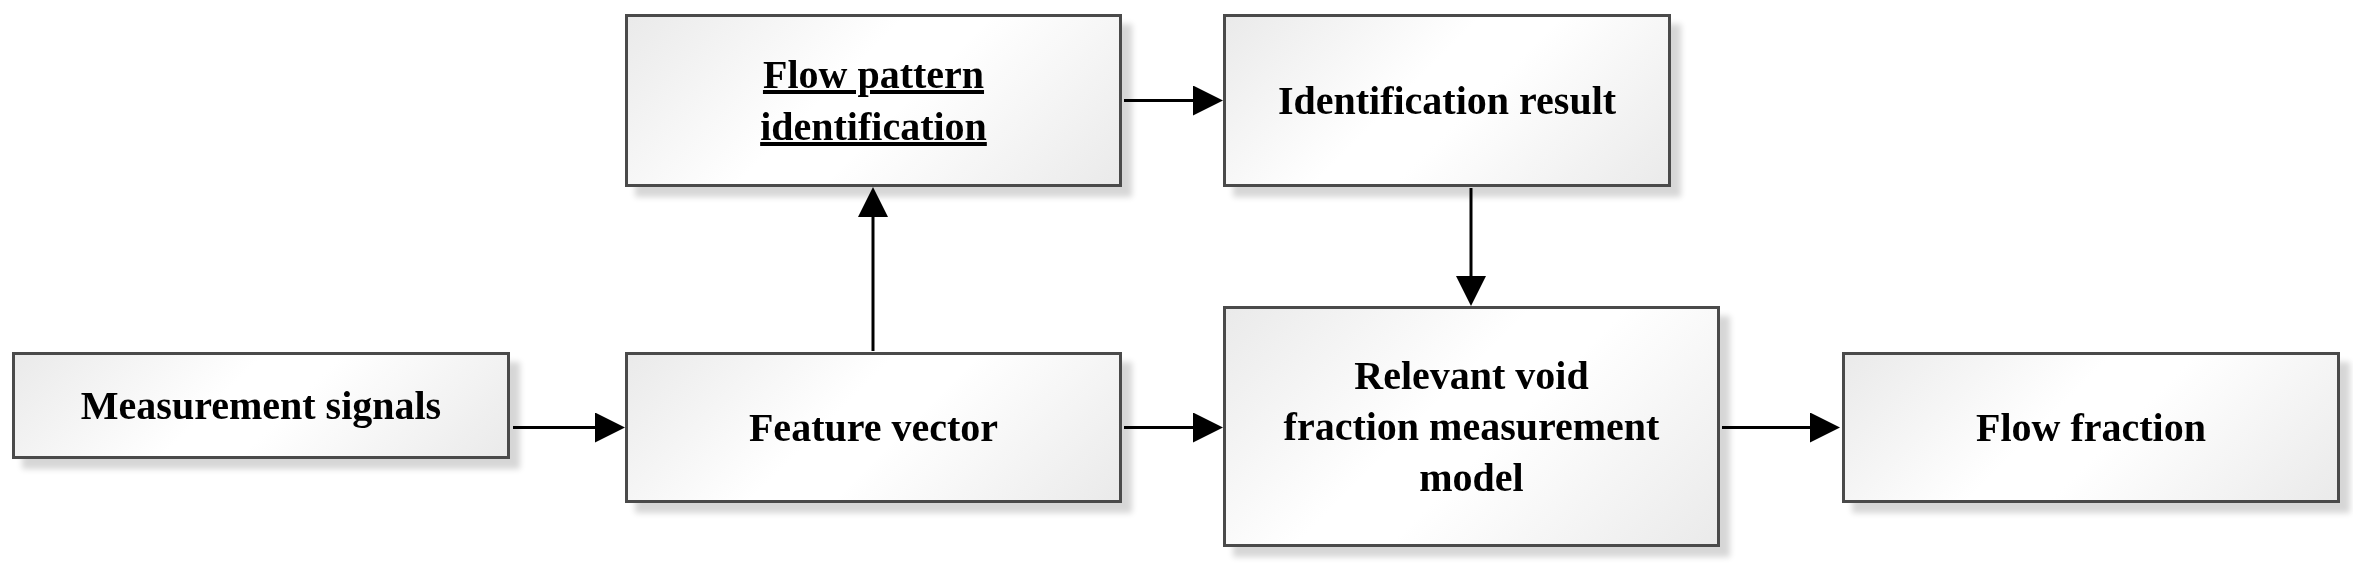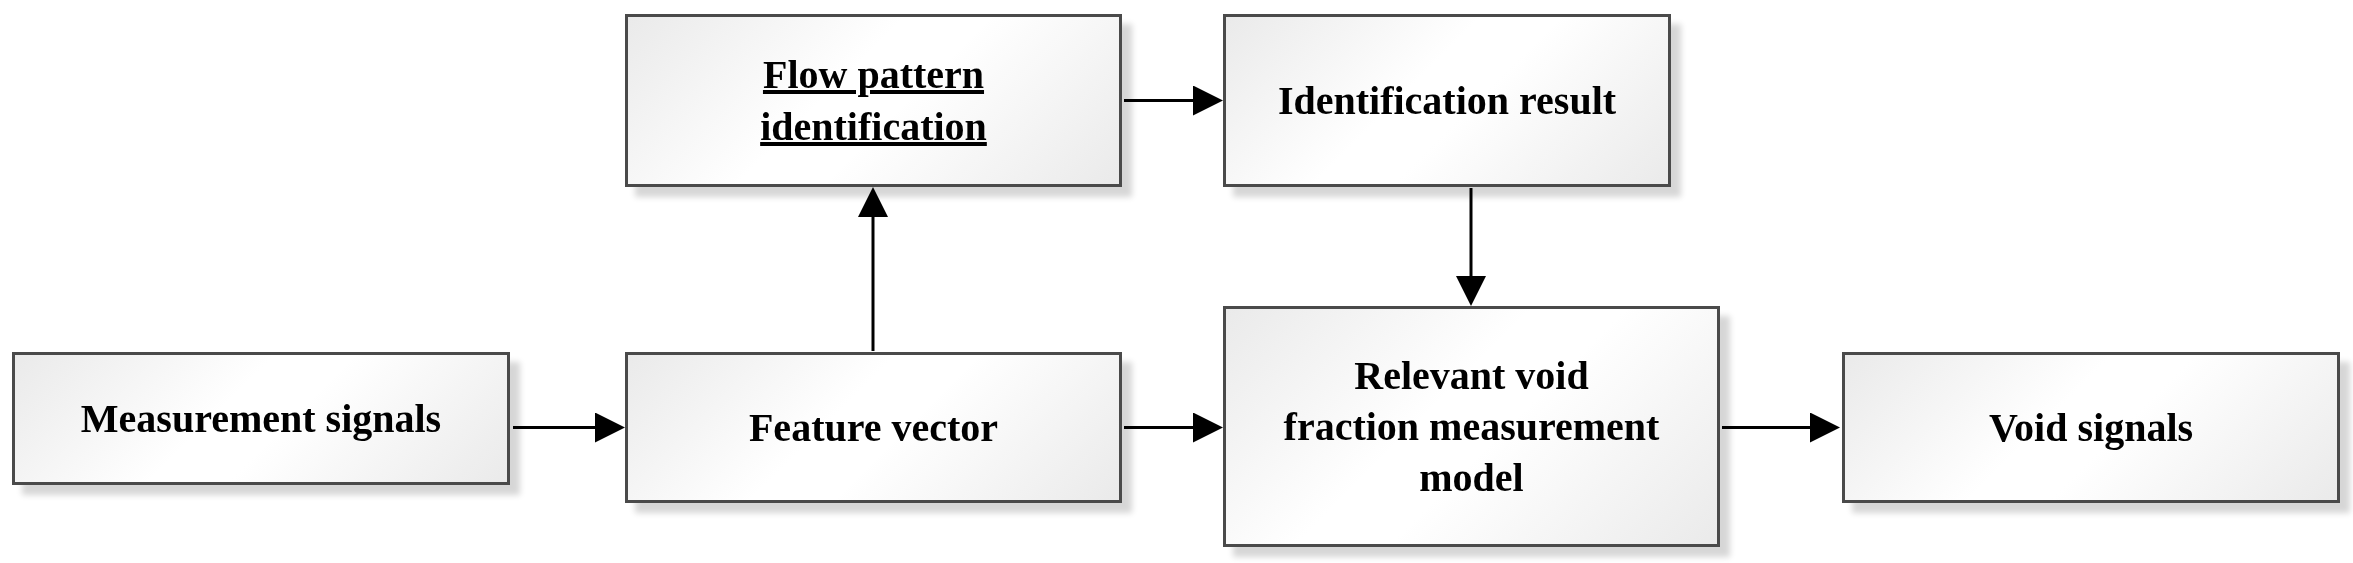--- a/index.html
+++ b/index.html
@@ -31,21 +31,21 @@
     text-align: center;
   }
   .node .label {
     font-weight: bold;
     font-size: 40px;
     line-height: 1.28;
     color: var(--text);
     white-space: pre-line;
     padding: 0 10px;
   }
-  .n-measurement  { left: 12px;   top: 352px; width: 498px; height: 133px; }
+  .n-measurement  { left: 12px;   top: 352px; width: 498px; height: 107px; }
   .n-feature      { left: 625px;  top: 352px; width: 497px; height: 151px; }
   .n-flowpattern  { left: 625px;  top: 14px;  width: 497px; height: 173px; text-decoration: underline; }
   .n-identresult  { left: 1223px; top: 14px;  width: 448px; height: 173px; }
   .n-model        { left: 1223px; top: 306px; width: 497px; height: 241px; justify-content: center; }
   .n-voidfraction { left: 1842px; top: 352px; width: 498px; height: 151px; }
   .arrow-layer {
     position: absolute;
     left: 0; top: 0;
     width: 2353px;
     height: 563px;
@@ -89,16 +89,16 @@
     <span class="label">Identification result</span>
   </div>
 
   <div class="node n-model">
     <span class="label">Relevant void
 fraction measurement
 model</span>
   </div>
 
   <div class="node n-voidfraction">
-    <span class="label">Void signals</span>
+    <span class="label">Flow fraction</span>
   </div>
 
 </div>
 
 </body></html>

